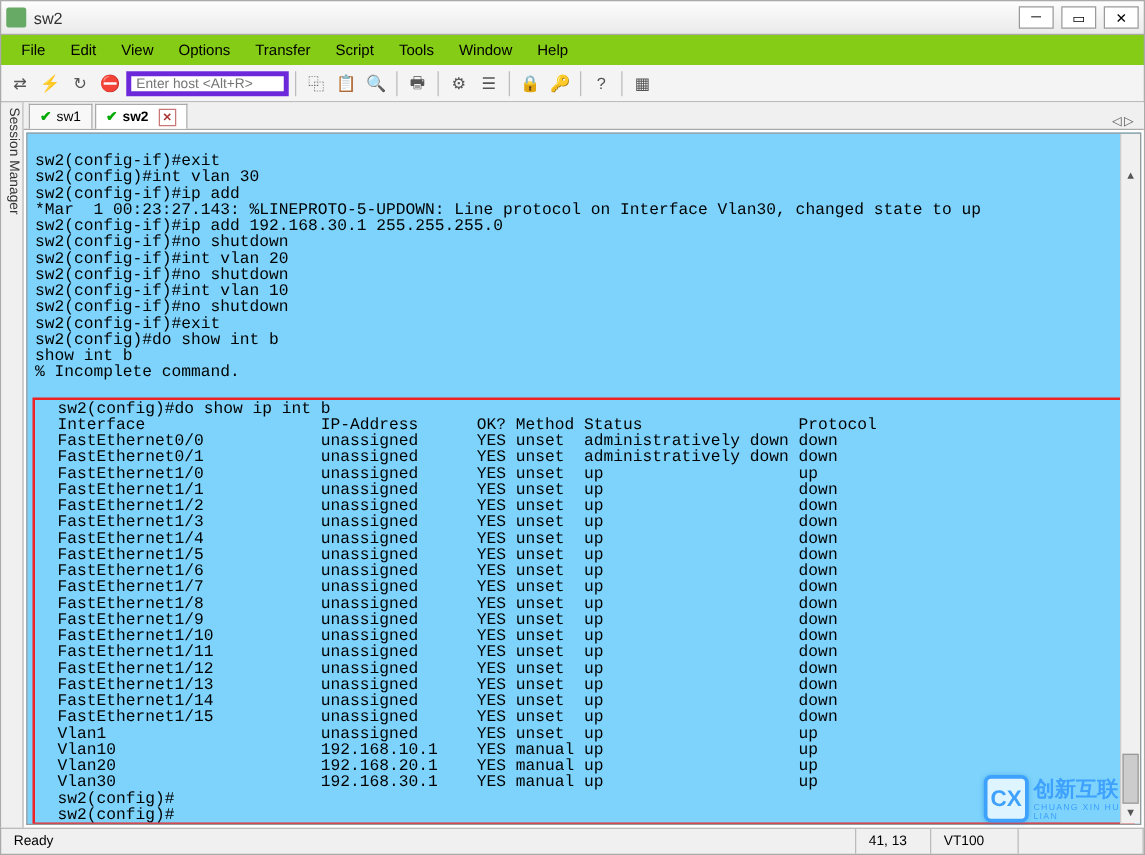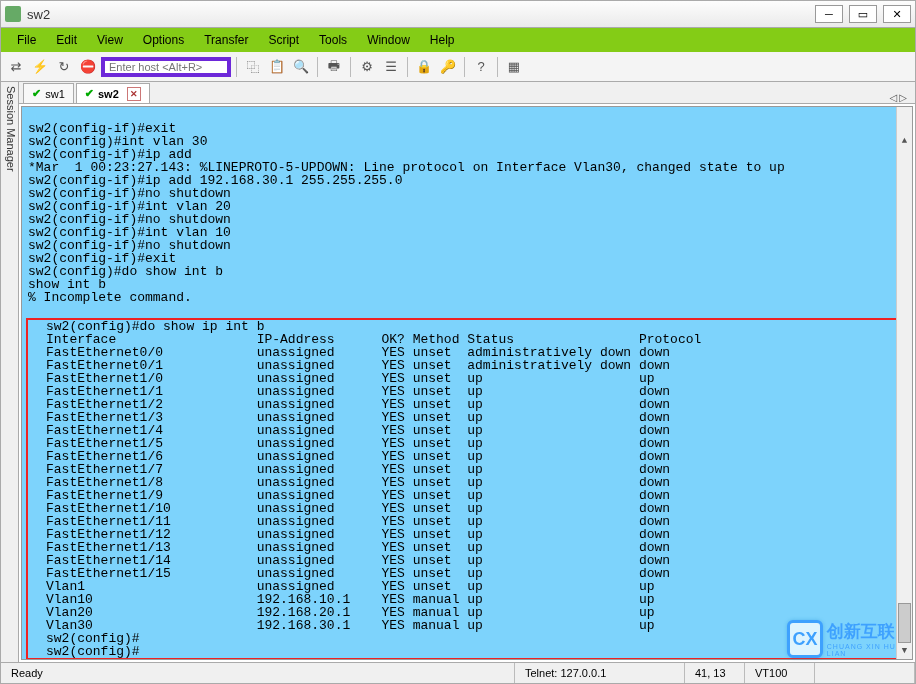--- a/index.html
+++ b/index.html
@@ -151,21 +151,20 @@
         <div class="scroll-arr">▲</div>
         <div class="thumb"></div>
         <div class="scroll-arr" style="position:absolute;bottom:0;left:0;right:0">▼</div>
       </div>
     </div>
   </div>
 </div>
 
 <div class="status-bar">
   <div class="status-cell flex">Ready</div>
-  <div class="status-cell" style="width:170px">Telnet: 127.0.0.1</div>
   <div class="status-cell" style="width:60px">41,  13</div>
   <div class="status-cell" style="width:70px">VT100</div>
   <div class="status-cell" style="width:100px"></div>
 </div>
 
 <div class="watermark">
   <div class="wk-logo">CX</div>
   <div class="wk-text">
     <div class="cn">创新互联</div>
     <div class="py">CHUANG XIN HU LIAN</div>

